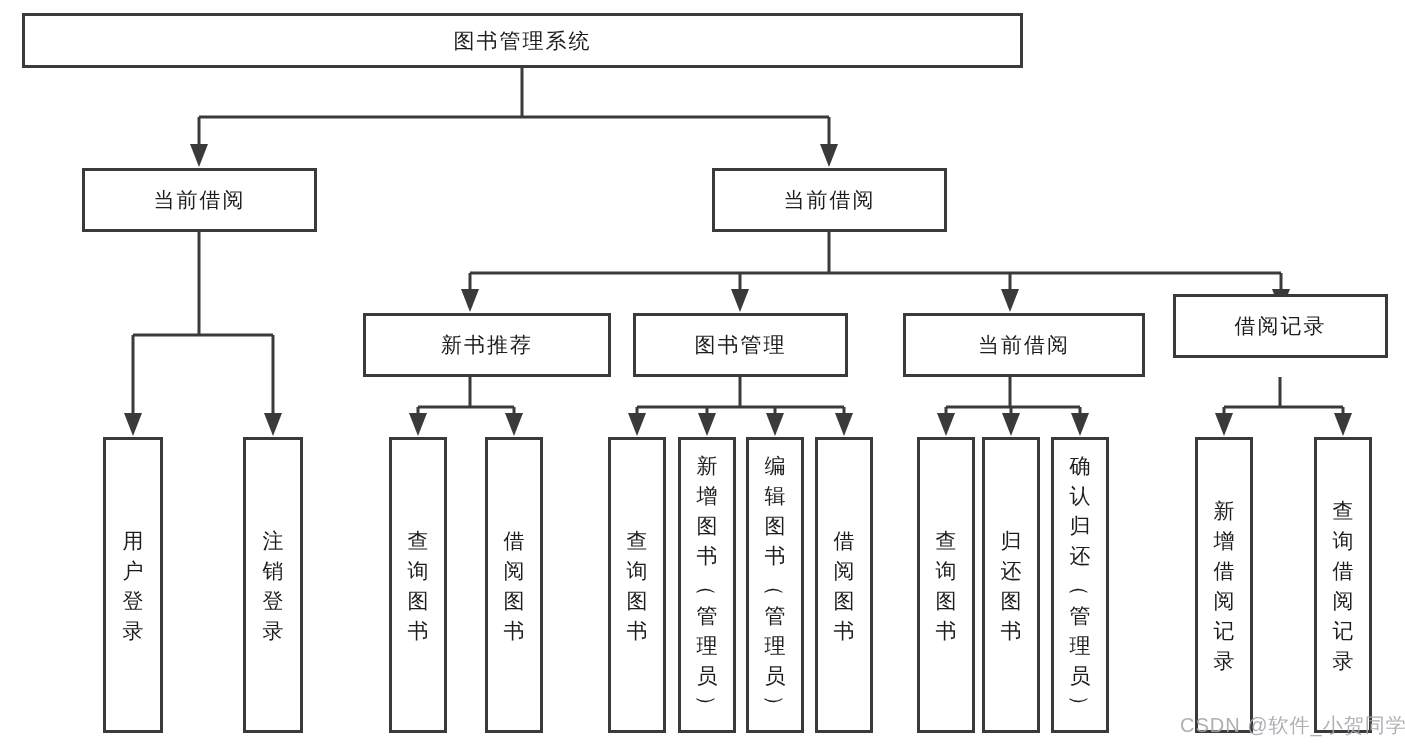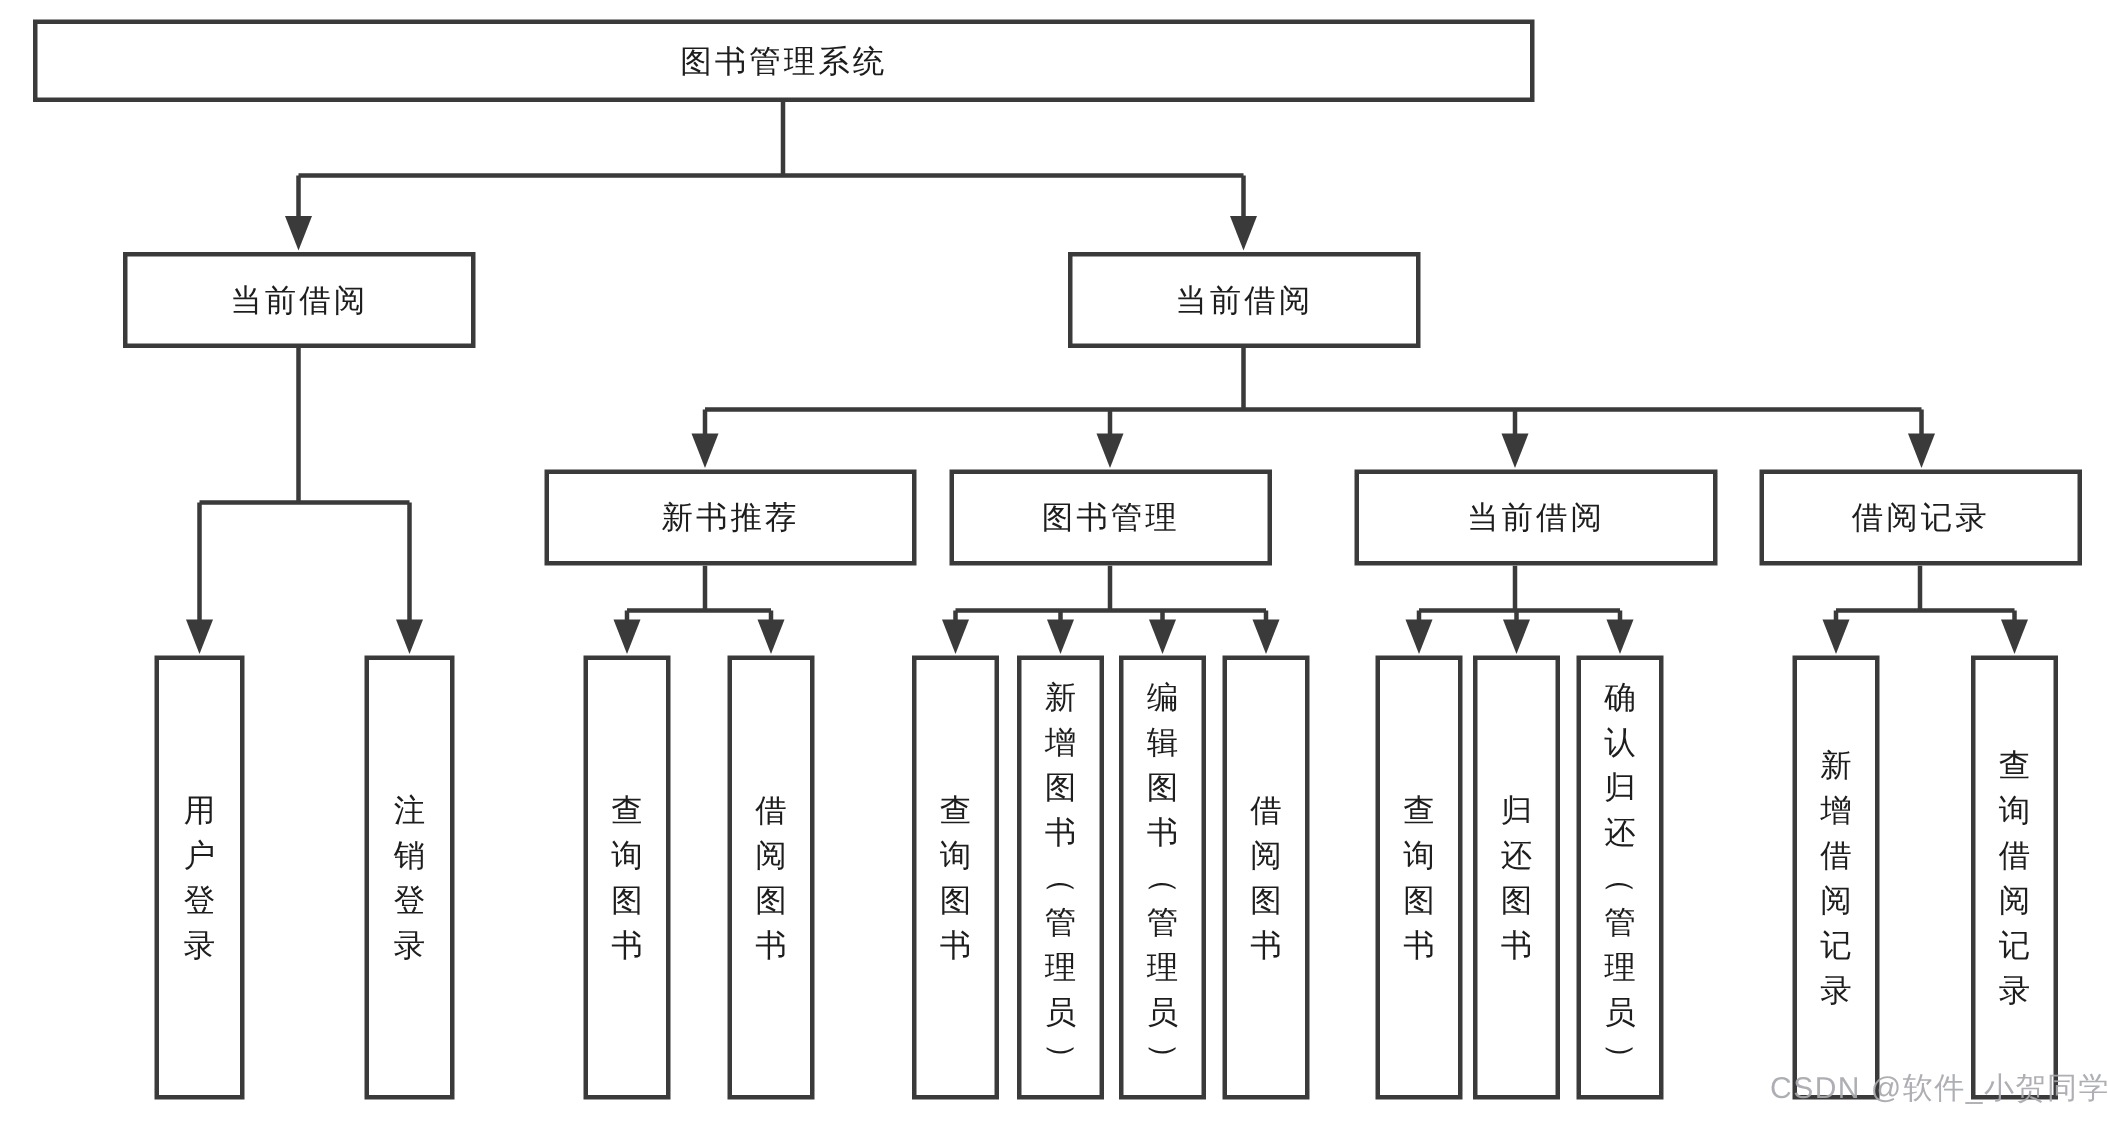--- a/index.html
+++ b/index.html
@@ -96,21 +96,21 @@
 
   <div class="box hbox" style="left:363px;top:313px;width:248px;height:64px">
     <span>新书推荐</span>
   </div>
   <div class="box hbox" style="left:633px;top:313px;width:215px;height:64px">
     <span>图书管理</span>
   </div>
   <div class="box hbox" style="left:903px;top:313px;width:242px;height:64px">
     <span>当前借阅</span>
   </div>
-  <div class="box hbox" style="left:1173px;top:313px;width:215px;height:64px">
+  <div class="box hbox" style="left:1173px;top:294px;width:215px;height:64px">
     <span>借阅记录</span>
   </div>
 
   <div class="box" style="left:103px;top:437px;width:60px;height:296px">
     <div class="vtext">
         <span>用</span>
         <span>户</span>
         <span>登</span>
         <span>录</span>
       </div>

